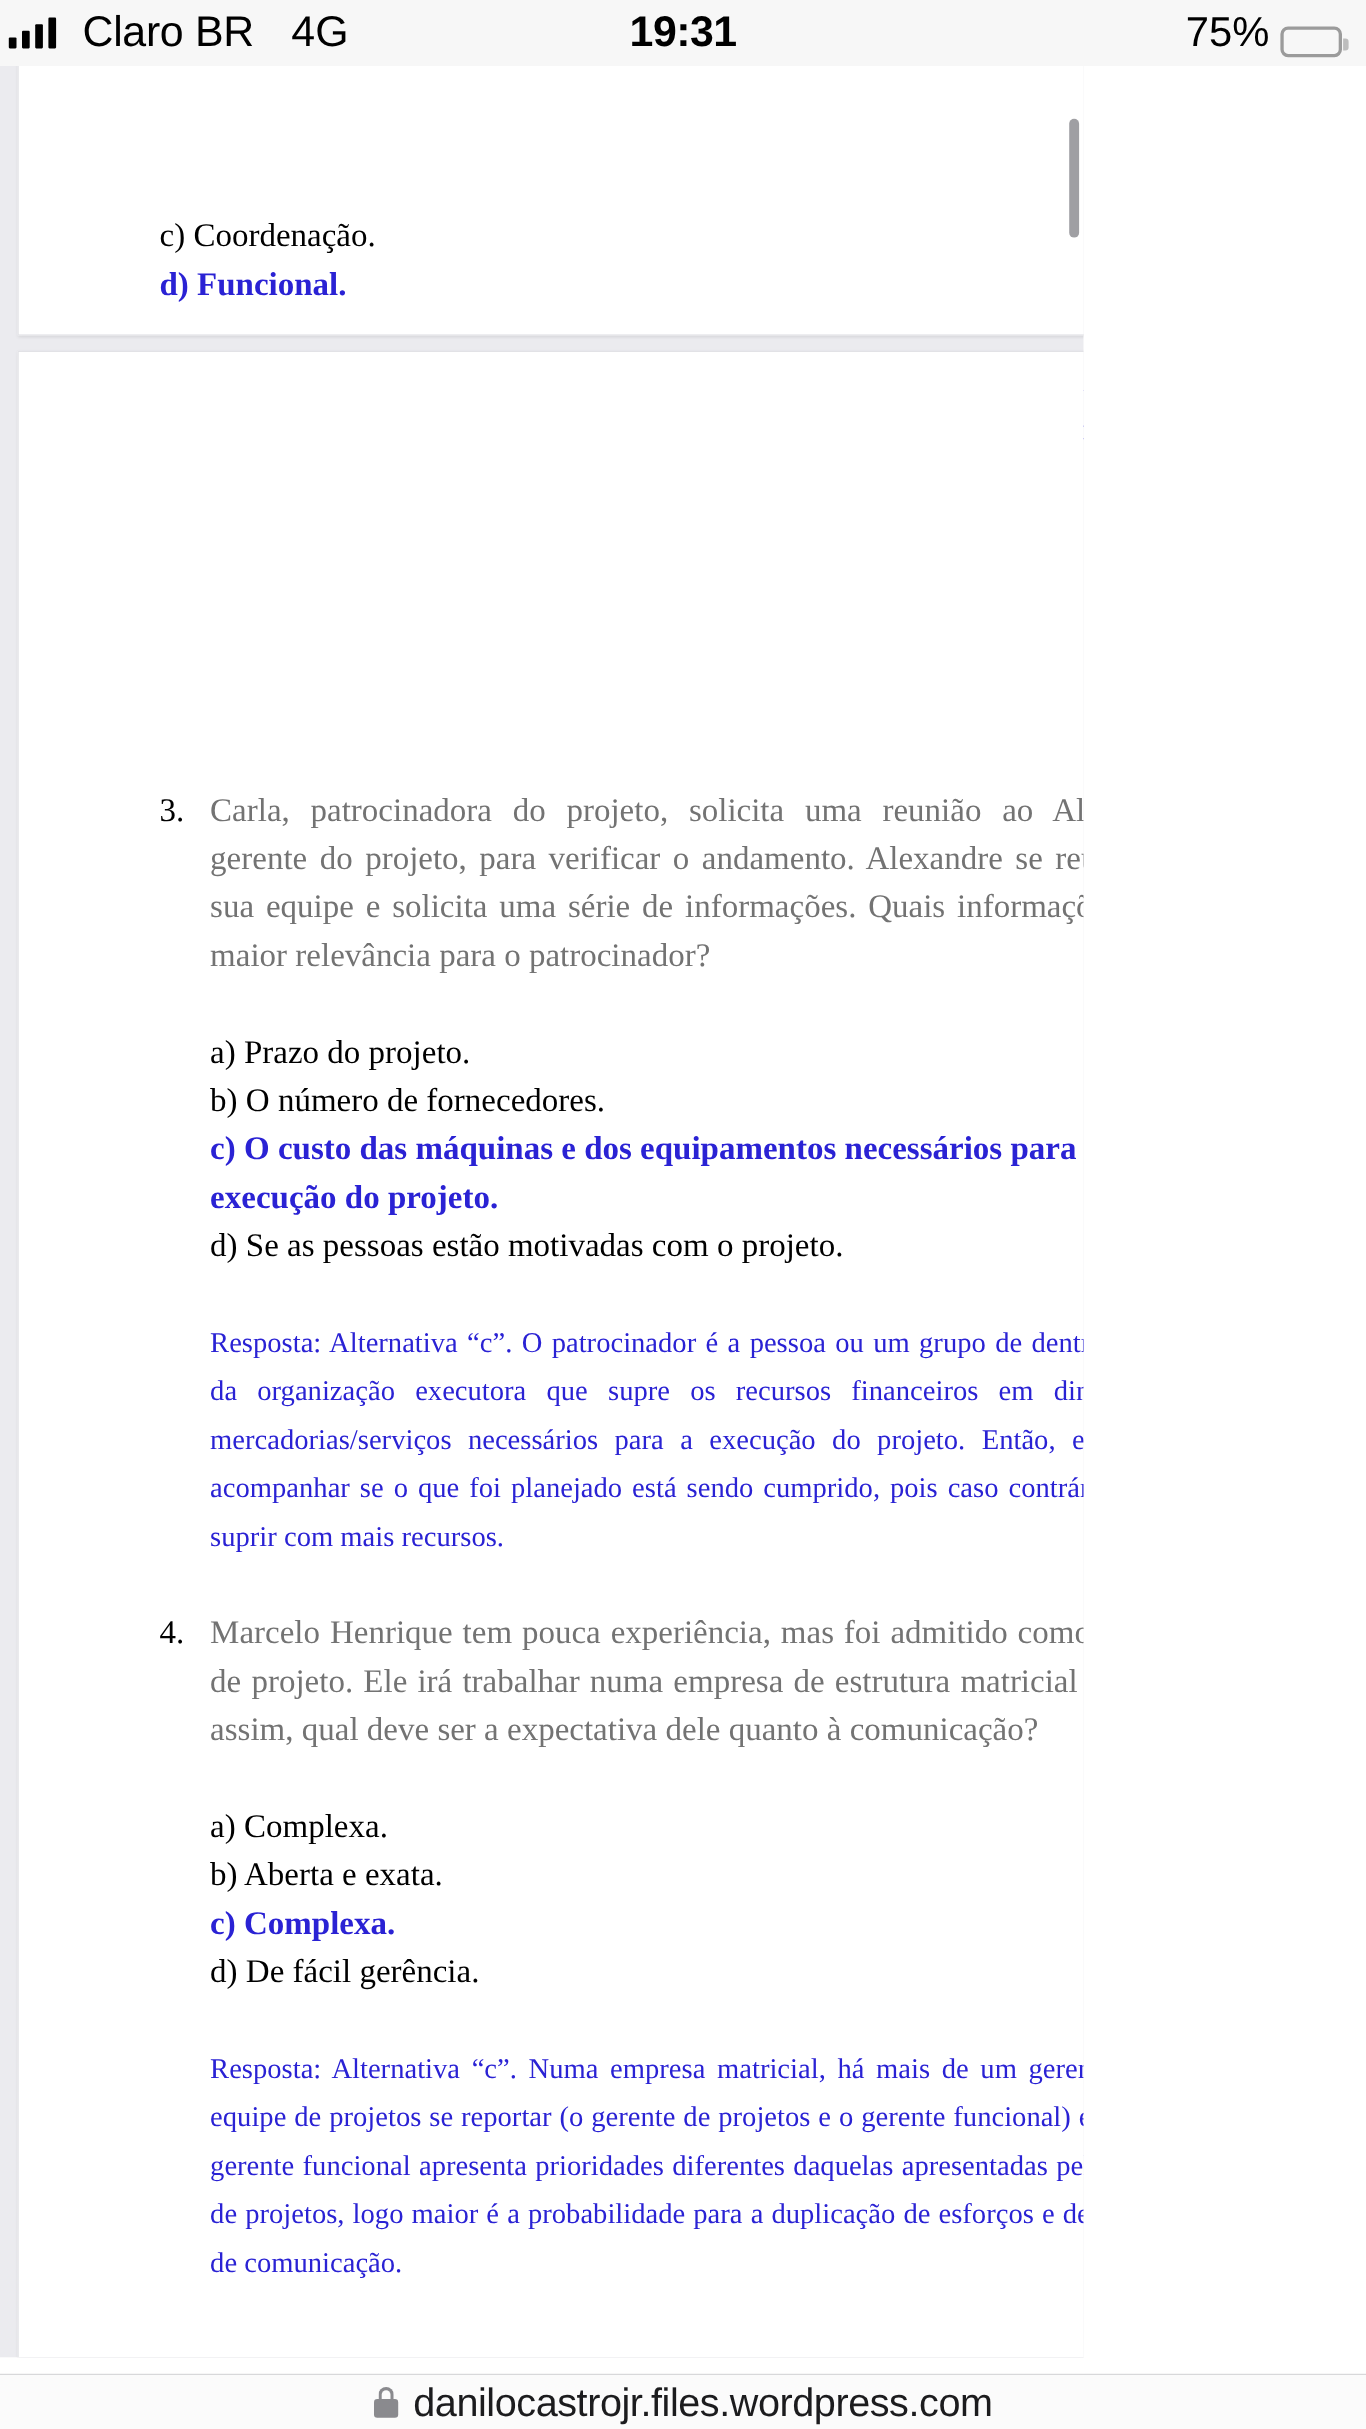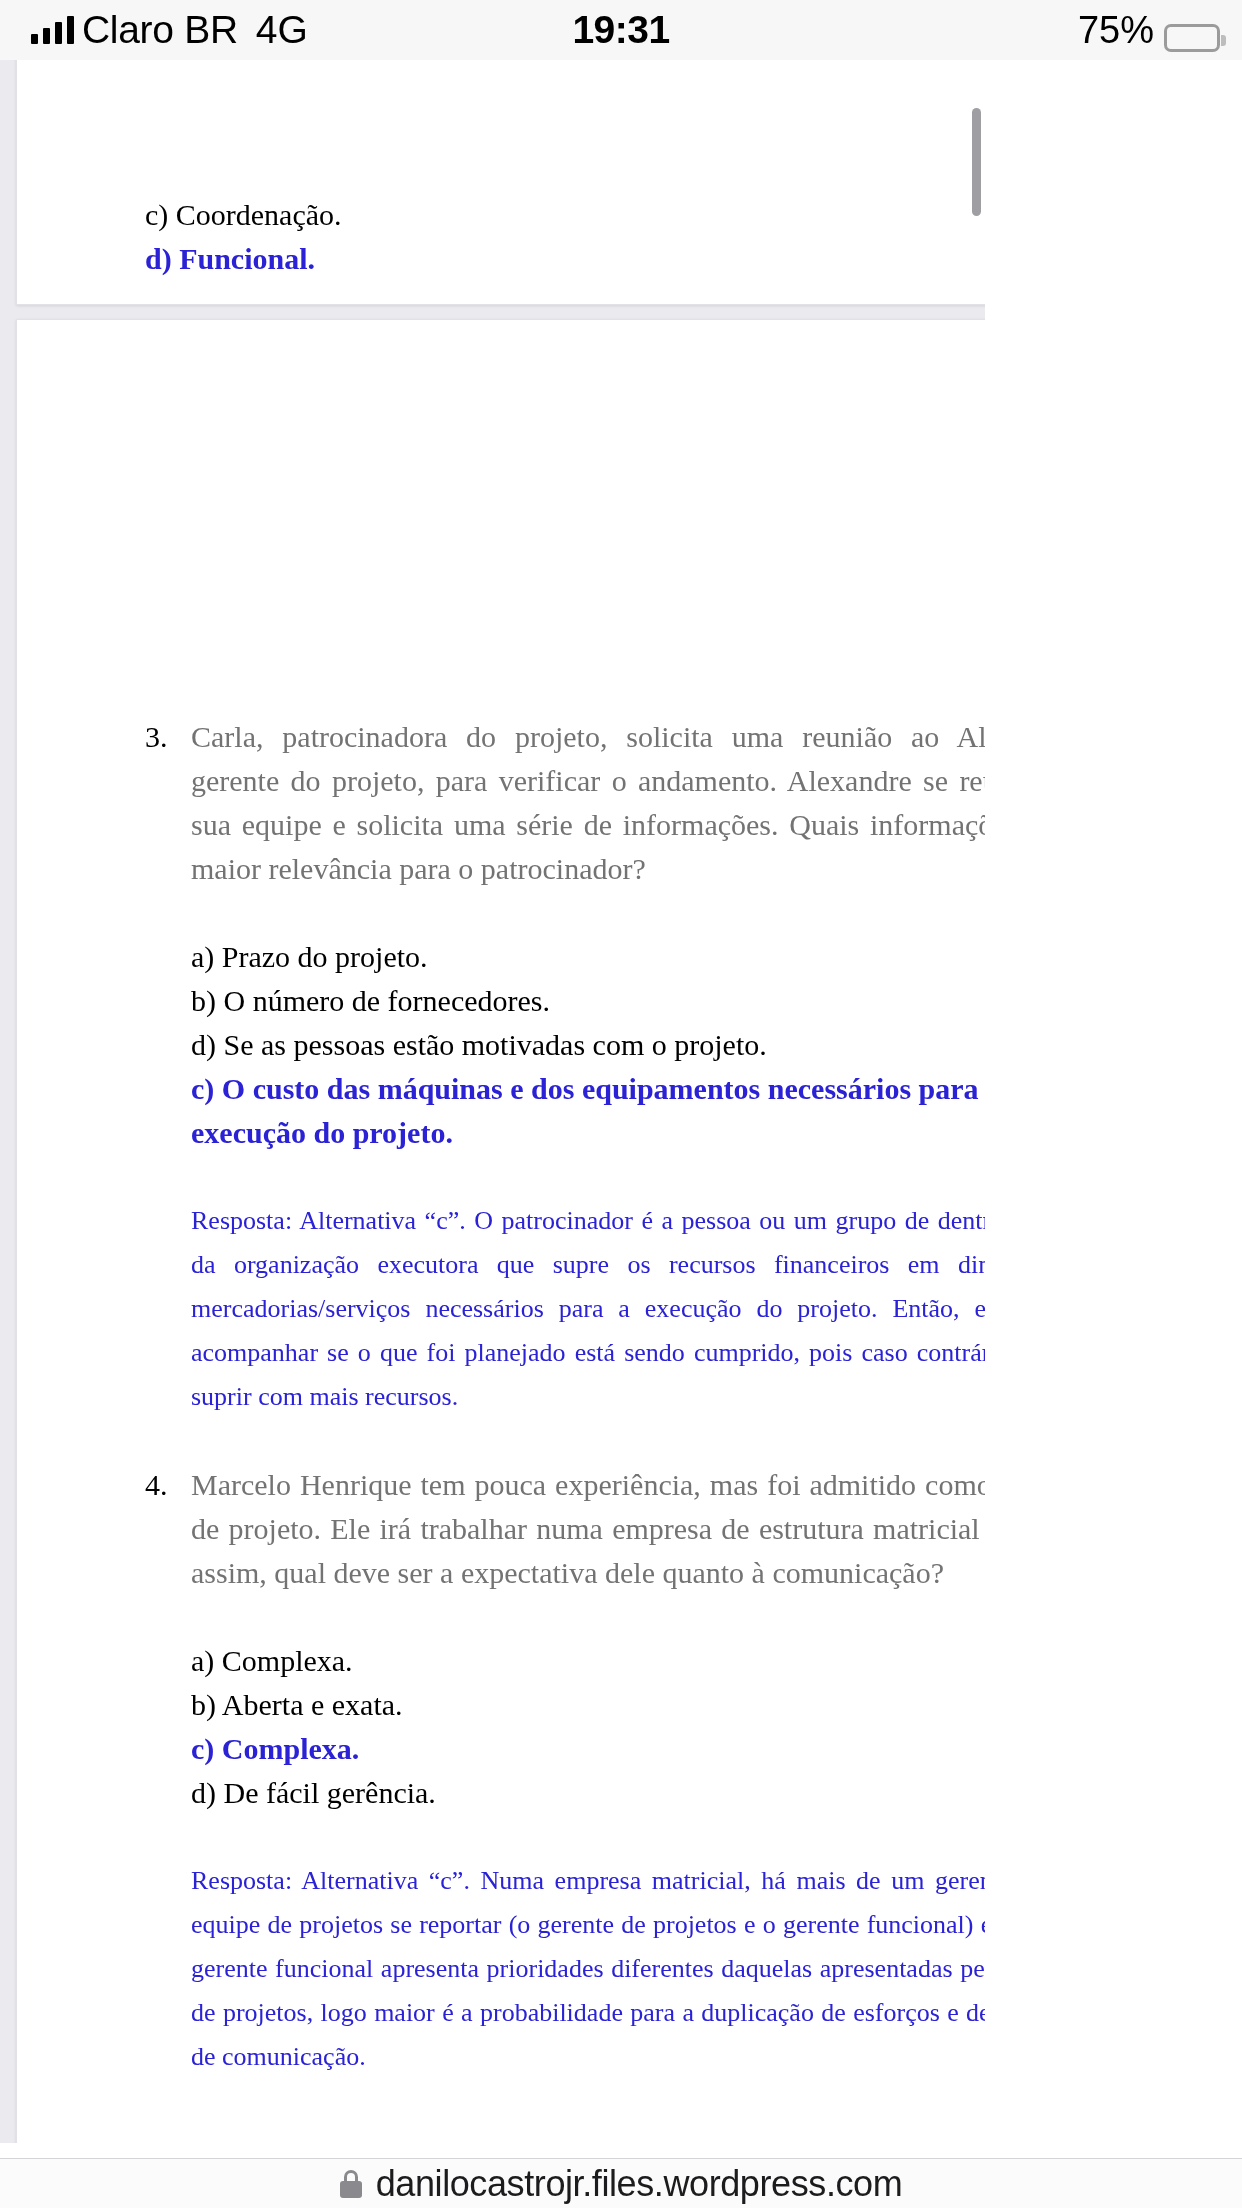--- a/index.html
+++ b/index.html
@@ -20,24 +20,24 @@
     height: 60px;
     background: #f7f7f7;
     display: flex;
     align-items: center;
     color: #000;
     font-size: 38px;
     font-family: "Liberation Sans", sans-serif;
   }
   #status-left {
     position: absolute;
-    left: 31px;
+    left: 8px;
     display: flex;
     align-items: center;
-    gap: 8px;
+    gap: 24px;
   }
   .signal-bars {
     display: flex;
     align-items: flex-end;
     gap: 5px;
     height: 28px;
   }
   .signal-bars i {
     display: block;
     width: 7px;
@@ -270,22 +270,22 @@
     <div id="p2-content">
 
       <div class="q-block">
         <div class="q-num">3.</div>
         <div class="q-body">
           <div class="doc-text">Carla, patrocinadora do projeto, solicita uma reunião ao Alexandre, gerente do projeto, para verificar o andamento. Alexandre se reúne com sua equipe e solicita uma série de informações. Quais informações terão maior relevância para o patrocinador?</div>
           <div class="spacer-md"></div>
           <div class="opts">
             <div class="opt">a) Prazo do projeto.</div>
             <div class="opt">b) O número de fornecedores.</div>
+            <div class="opt blue-b opt-wrap">c) O custo das máquinas e dos equipamentos necessários para a execução do projeto.</div>
             <div class="opt">d) Se as pessoas estão motivadas com o projeto.</div>
-            <div class="opt blue-b opt-wrap">c) O custo das máquinas e dos equipamentos necessários para a execução do projeto.</div>
           </div>
           <div class="spacer-md"></div>
           <div class="answer-para">Resposta: Alternativa “c”. O patrocinador é a pessoa ou um grupo de dentro ou fora da organização executora que supre os recursos financeiros em dinheiro ou mercadorias/serviços necessários para a execução do projeto. Então, ele deverá acompanhar se o que foi planejado está sendo cumprido, pois caso contrário deverá suprir com mais recursos.</div>
         </div>
       </div>
 
       <div class="spacer-md"></div>
 
       <div class="q-block">
         <div class="q-num">4.</div>

